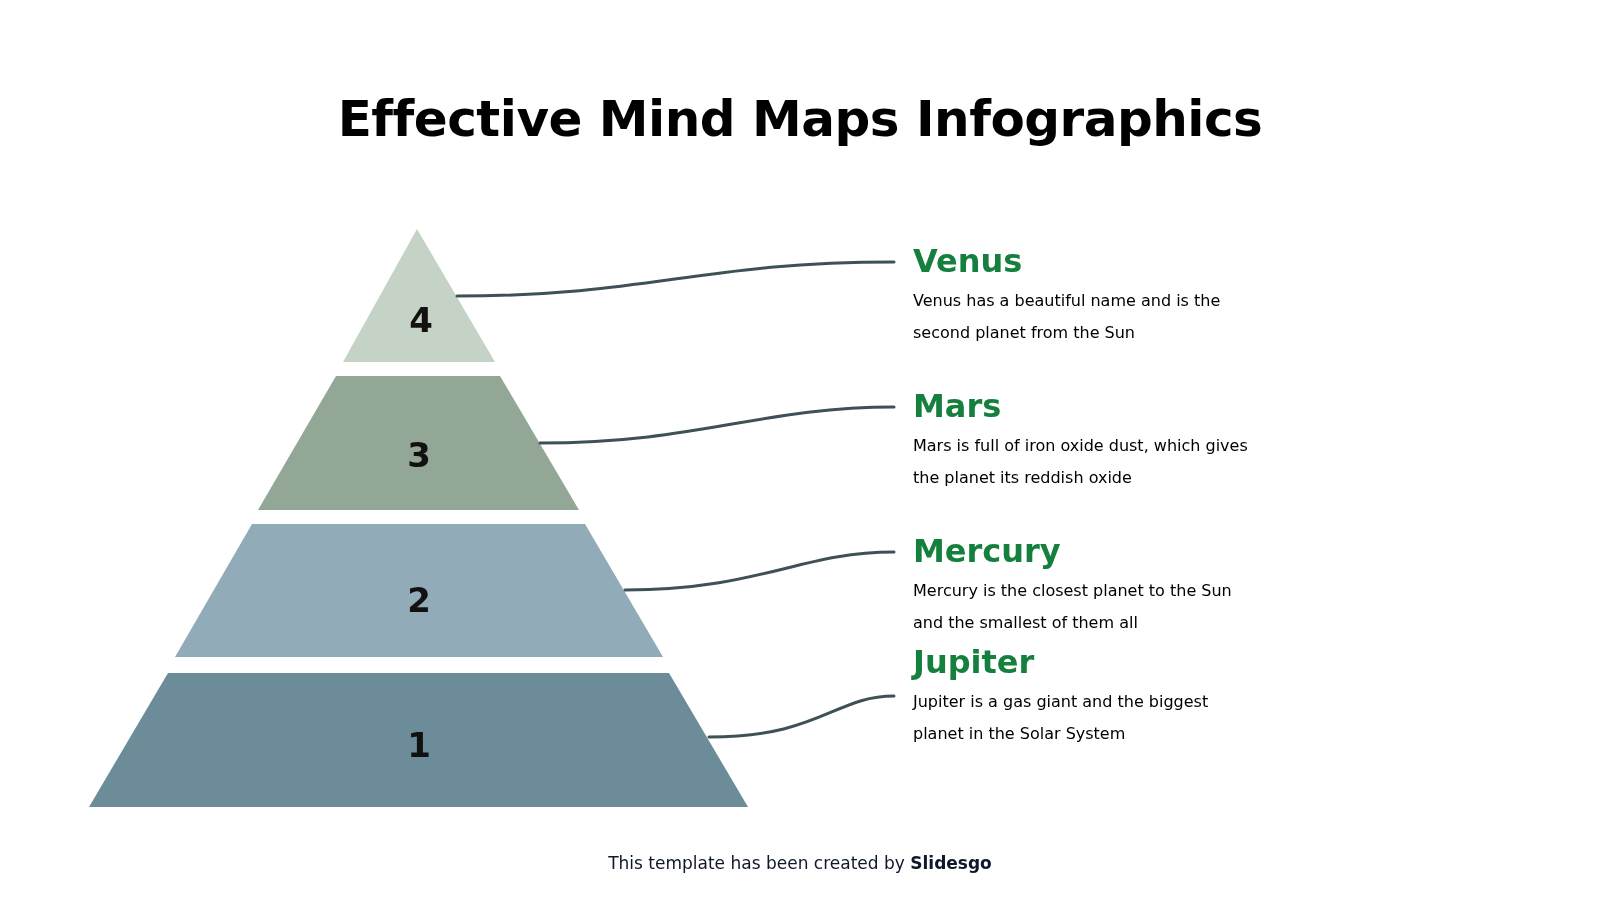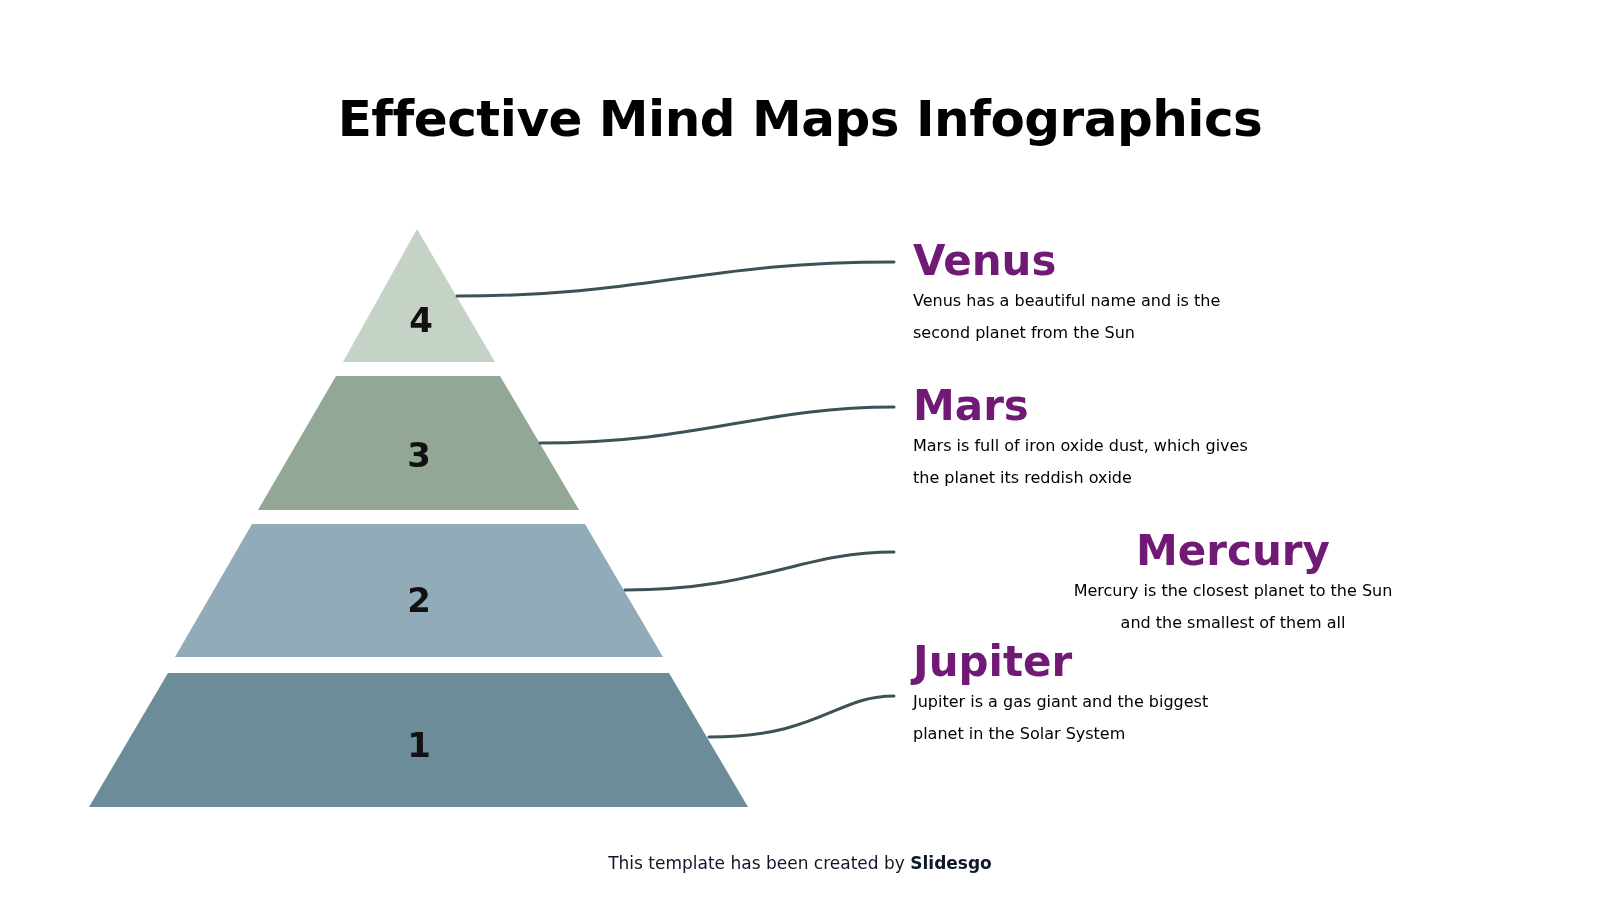--- a/index.html
+++ b/index.html
@@ -37,24 +37,24 @@
     fill: #111111;
   }
   .item {
     position: absolute;
     left: 913px;
     width: 640px;
   }
   .item-title {
     font-family: "DejaVu Sans", sans-serif;
     font-weight: 600;
-    font-size: 42px;
+    font-size: 32px;
     line-height: 40px;
     margin: 0;
-    color: #701a75;
+    color: #15803d;
   }
   .item-desc {
     font-family: "DejaVu Sans", sans-serif;
     font-size: 16px;
     line-height: 32px;
     margin: 4px 0 0 0;
     color: #000;
   }
   .footer {
     position: absolute;
@@ -106,21 +106,21 @@
   </div>
 
   <div class="item" style="top:386px;">
     <h2 class="item-title">Mars</h2>
     <p class="item-desc">
       <span>Mars is full of iron oxide dust, which gives</span><br>
       <span>the planet its reddish oxide</span>
     </p>
   </div>
 
-  <div class="item" style="top:531px;text-align:center;">
+  <div class="item" style="top:531px;">
     <h2 class="item-title">Mercury</h2>
     <p class="item-desc">
       <span>Mercury is the closest planet to the Sun</span><br>
       <span>and the smallest of them all</span>
     </p>
   </div>
 
   <div class="item" style="top:642px;">
     <h2 class="item-title">Jupiter</h2>
     <p class="item-desc">

